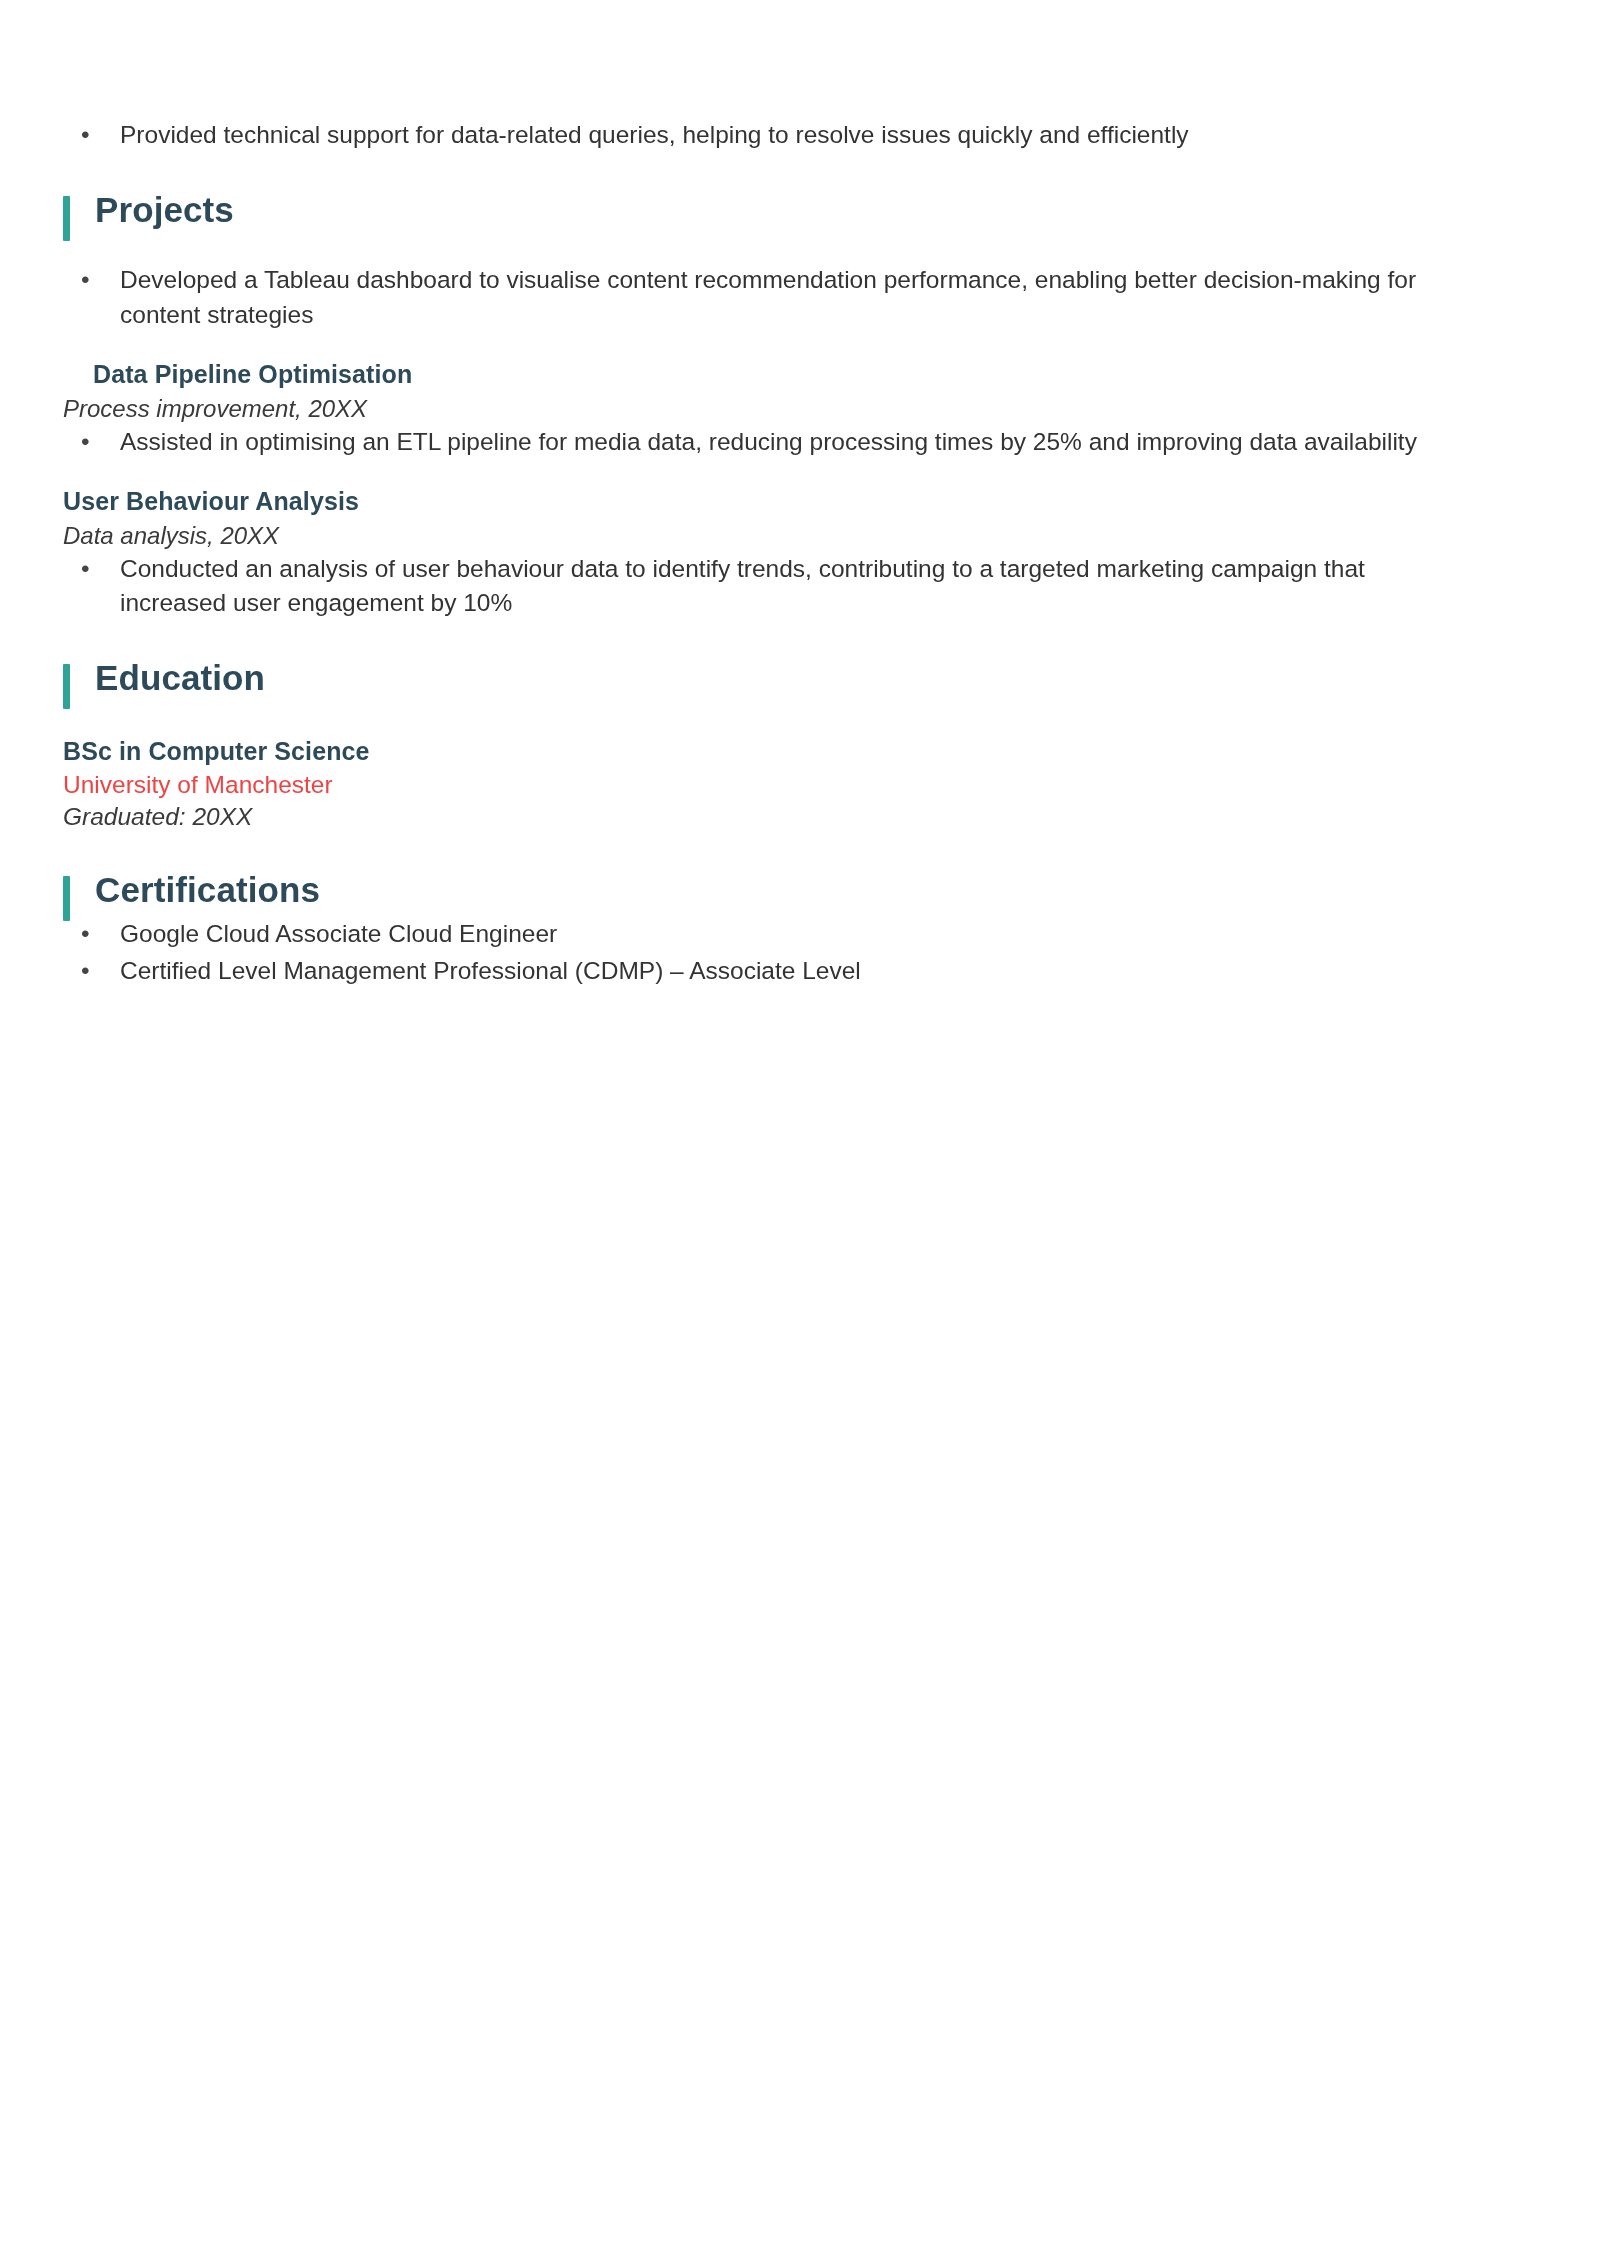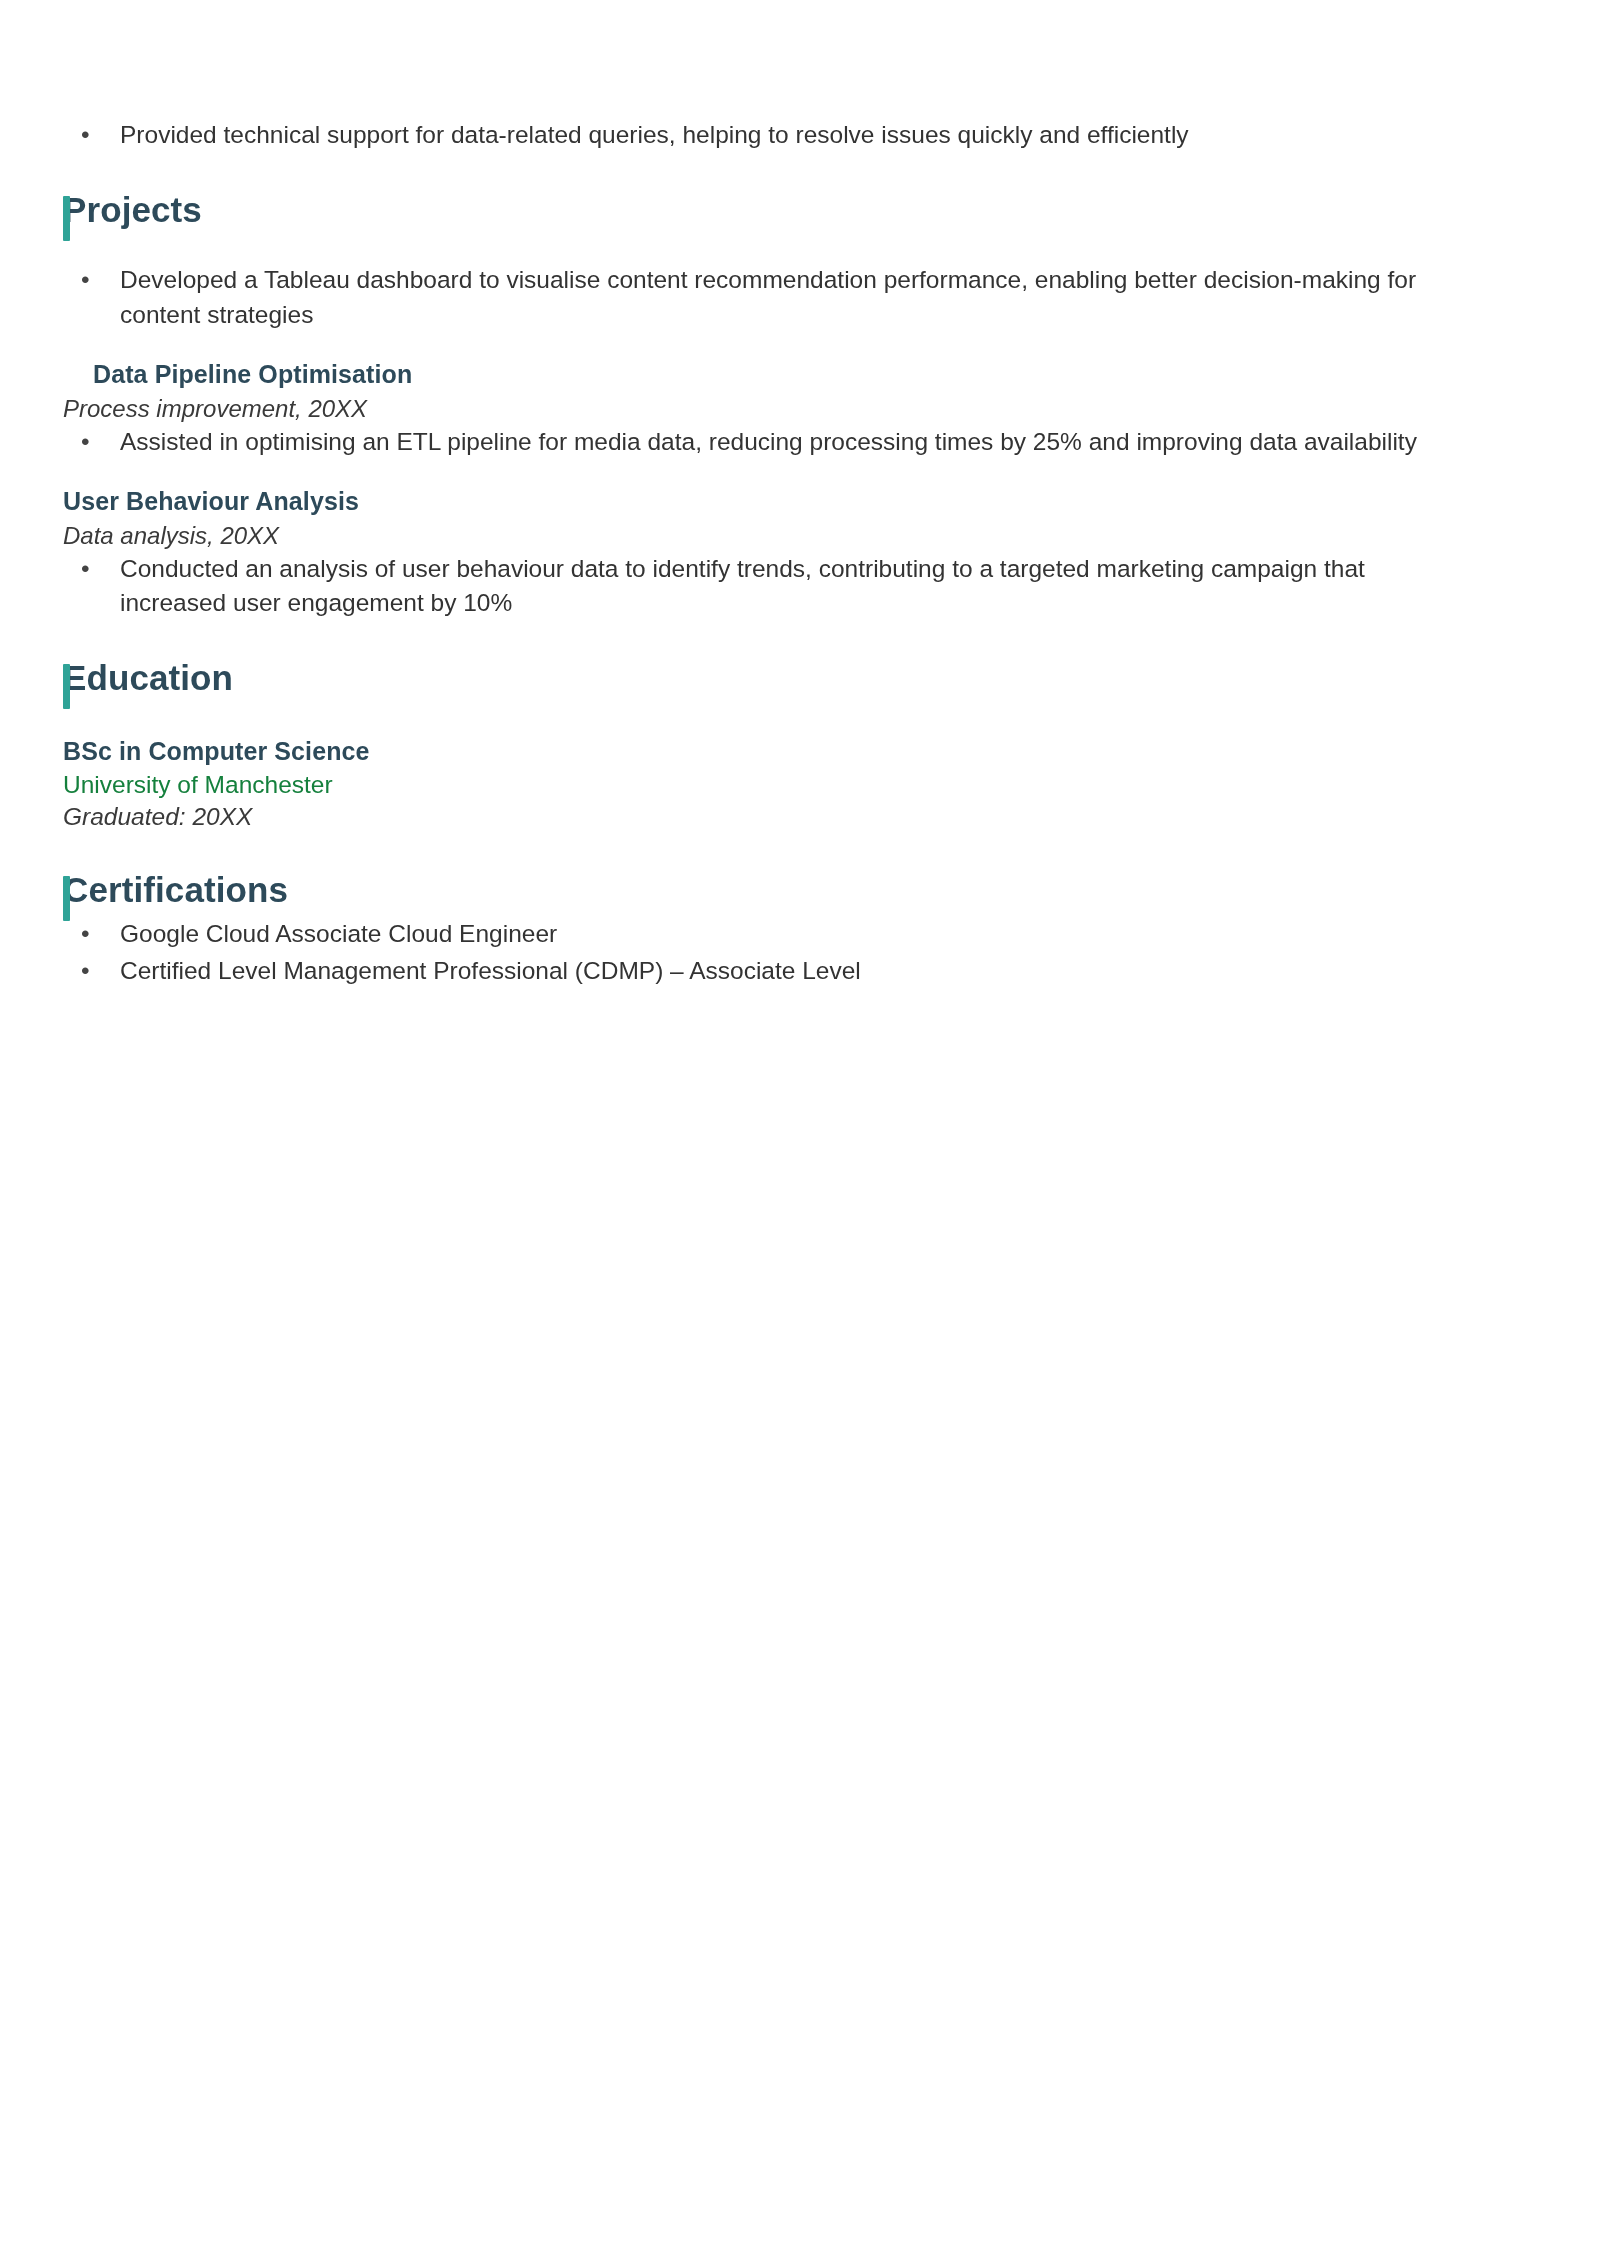--- a/index.html
+++ b/index.html
@@ -61,20 +61,21 @@
   }
 
   
   .section {
     position: relative;
     margin-top: 36px;
   }
   .section-head {
     position: relative;
     display: block;
+    padding-left: 32px;
     min-height: 48px;
   }
   .accent-bar {
     position: absolute;
     left: 0;
     top: 7px;
     width: 7px;
     height: 45px;
     background: #2fa397;
     border-radius: 1px;
@@ -103,21 +104,21 @@
     font-size: 24px;
     font-style: italic;
     font-weight: 400;
     color: #3a3a3a;
     line-height: 1.3;
     margin-top: 3px;
   }
   .entry-line {
     font-size: 24.5px;
     font-weight: 400;
-    color: #15803d;
+    color: #ef4444;
     line-height: 1.3;
   }
   .entry-line.italic {
     font-style: italic;
     color: #3a3a3a;
   }
 
   .edu-block { margin-top: 30px; }
   .edu-block .entry-title { margin-bottom: 2px; }
 

